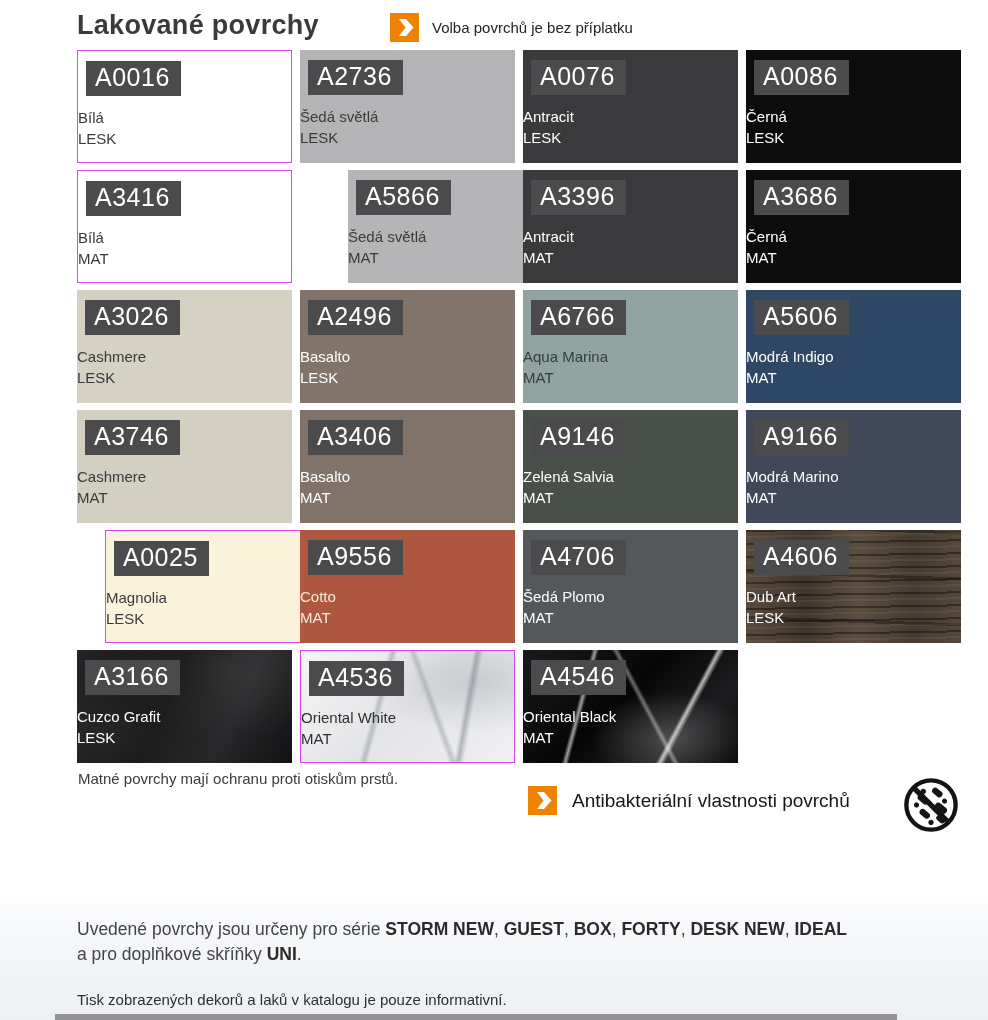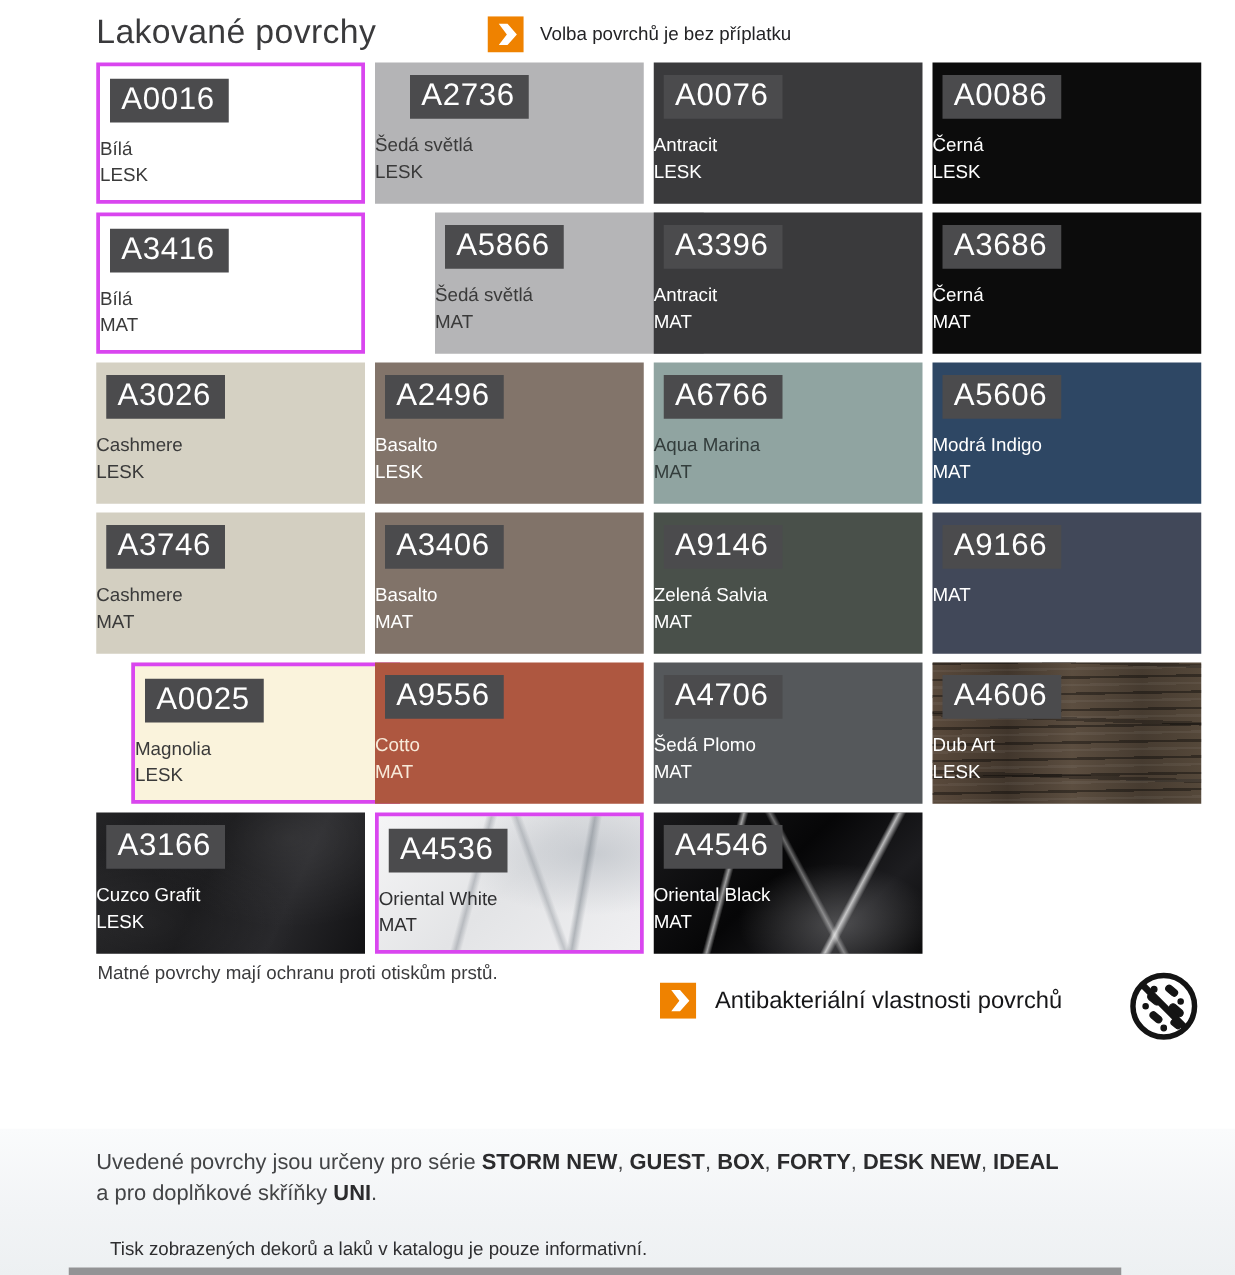--- a/index.html
+++ b/index.html
@@ -5,36 +5,36 @@
   html,body{margin:0;padding:0;}
   body{
     width:988px;height:1020px;position:relative;background:#ffffff;
     font-family:"Liberation Sans", sans-serif;overflow:hidden;
   }
   .page{position:absolute;inset:0;}
 
   
   .page-title{
     position:absolute;left:77px;top:10px;
-    font-size:27px;color:#3a3a3c;font-weight:400;letter-spacing:.3px;text-align:right;
+    font-size:27px;color:#3a3a3c;font-weight:700;letter-spacing:.3px;text-align:right;
   }
   .header-note{position:absolute;left:390px;top:13px;display:flex;align-items:center;gap:13px;}
   .orange-sq{width:29px;height:29px;display:block;}
   .header-note-text{font-size:15px;color:#232325;}
 
   
   .grid{
     position:absolute;left:77px;top:50px;
     display:grid;grid-template-columns:repeat(4,215px);
     column-gap:8px;row-gap:7px;
   }
   .tile{
     position:relative;width:215px;height:113px;box-sizing:border-box;
   }
-  .tile.bordered{border:3px solid #d946ef;}
+  .tile.bordered{border:1px solid #d946ef;}
   .code-badge{
     display:inline-block;margin:10px 0 0 8px;padding:2px 11px 5px 9px;
     background:#4b4b4d;color:#ffffff;font-size:25px;line-height:1.12;letter-spacing:.5px;
   }
   .tile-labels{
     position:absolute;left:0;right:0;top:56px;
     font-size:15px;line-height:21px;
   }
 
   
@@ -80,21 +80,21 @@
   
   .footer-band{
     position:absolute;left:0;top:903px;width:988px;height:117px;
     background:linear-gradient(180deg,#fafbfc 0%,#f2f4f6 55%,#edf0f2 100%);
   }
   .series-text{
     position:absolute;left:77px;top:14px;font-size:17.5px;line-height:25px;color:#434446;
   }
   .series-text b{color:#2b2b2d;}
   .disclaimer{
-    position:absolute;left:77px;top:88px;font-size:15px;color:#2e2e30;margin-left:11px;
+    position:absolute;left:77px;top:88px;font-size:15px;color:#2e2e30;
   }
   .bottom-strip{
     position:absolute;left:55px;bottom:0;width:842px;height:6px;background:#939395;
   }
 </style>
 </head>
 <body>
 
 <div class="page">
 
@@ -109,21 +109,21 @@
   </div>
 
   <div class="grid">
       <div class="tile bordered" style="background: rgb(255, 255, 255); color: rgb(58, 58, 58);">
     <span class="code-badge">A0016</span>
     <div class="tile-labels">
       <div>Bílá</div>
       <div>LESK</div>
     </div>
   </div>
-      <div class="tile" style="background: rgb(180, 180, 182); color: rgb(58, 58, 58); padding-left: 20px;">
+      <div class="tile" style="background: rgb(180, 180, 182); color: rgb(58, 58, 58);">
     <span class="code-badge">A2736</span>
     <div class="tile-labels">
       <div>Šedá světlá</div>
       <div>LESK</div>
     </div>
   </div>
       <div class="tile" style="background: rgb(58, 58, 60); color: rgb(255, 255, 255);">
     <span class="code-badge">A0076</span>
     <div class="tile-labels">
       <div>Antracit</div>
@@ -210,20 +210,21 @@
       <div class="tile" style="background: rgb(73, 80, 74); color: rgb(255, 255, 255);">
     <span class="code-badge">A9146</span>
     <div class="tile-labels">
       <div>Zelená Salvia</div>
       <div>MAT</div>
     </div>
   </div>
       <div class="tile" style="background: rgb(65, 72, 89); color: rgb(255, 255, 255);">
     <span class="code-badge">A9166</span>
     <div class="tile-labels">
+      <div>Modrá Marino</div>
       <div>MAT</div>
     </div>
   </div>
       <div class="tile bordered" style="background: rgb(250, 243, 220); color: rgb(58, 58, 58); margin-left: 28px;">
     <span class="code-badge">A0025</span>
     <div class="tile-labels">
       <div>Magnolia</div>
       <div>LESK</div>
     </div>
   </div>

